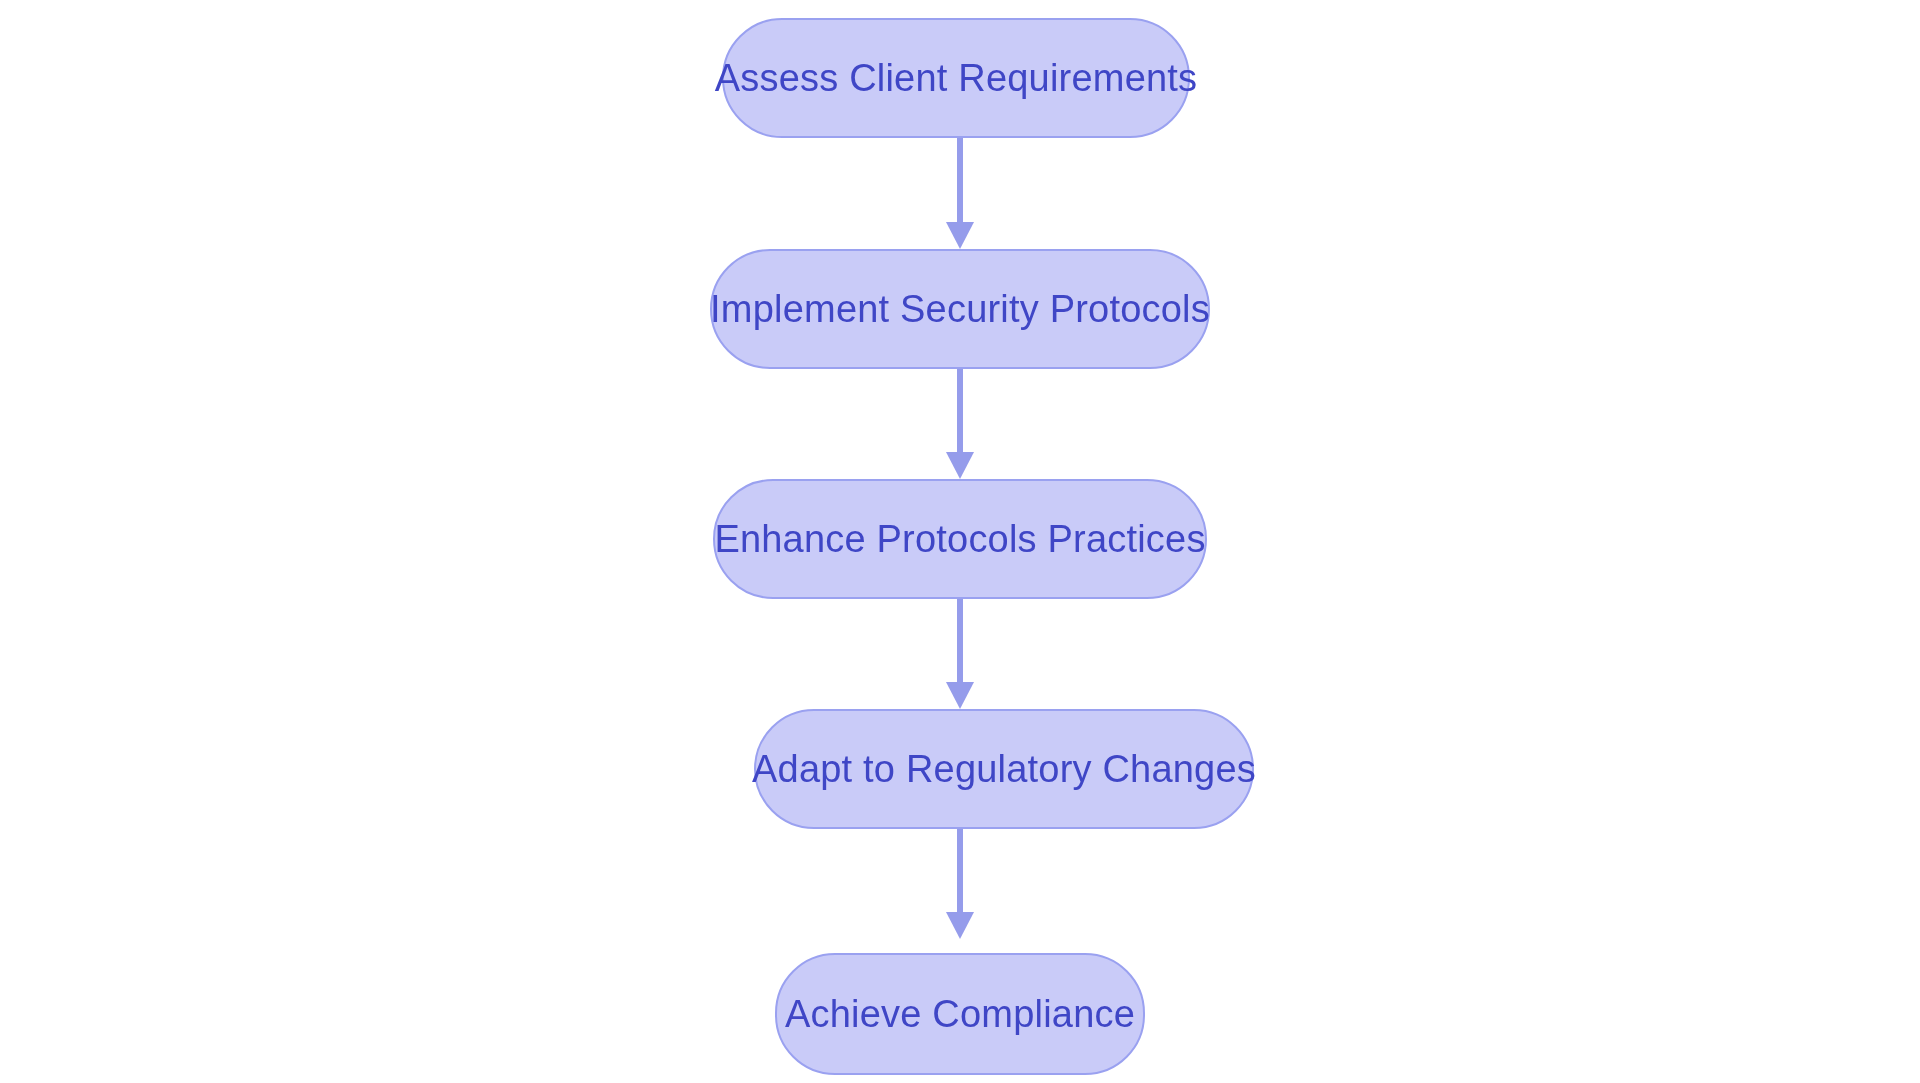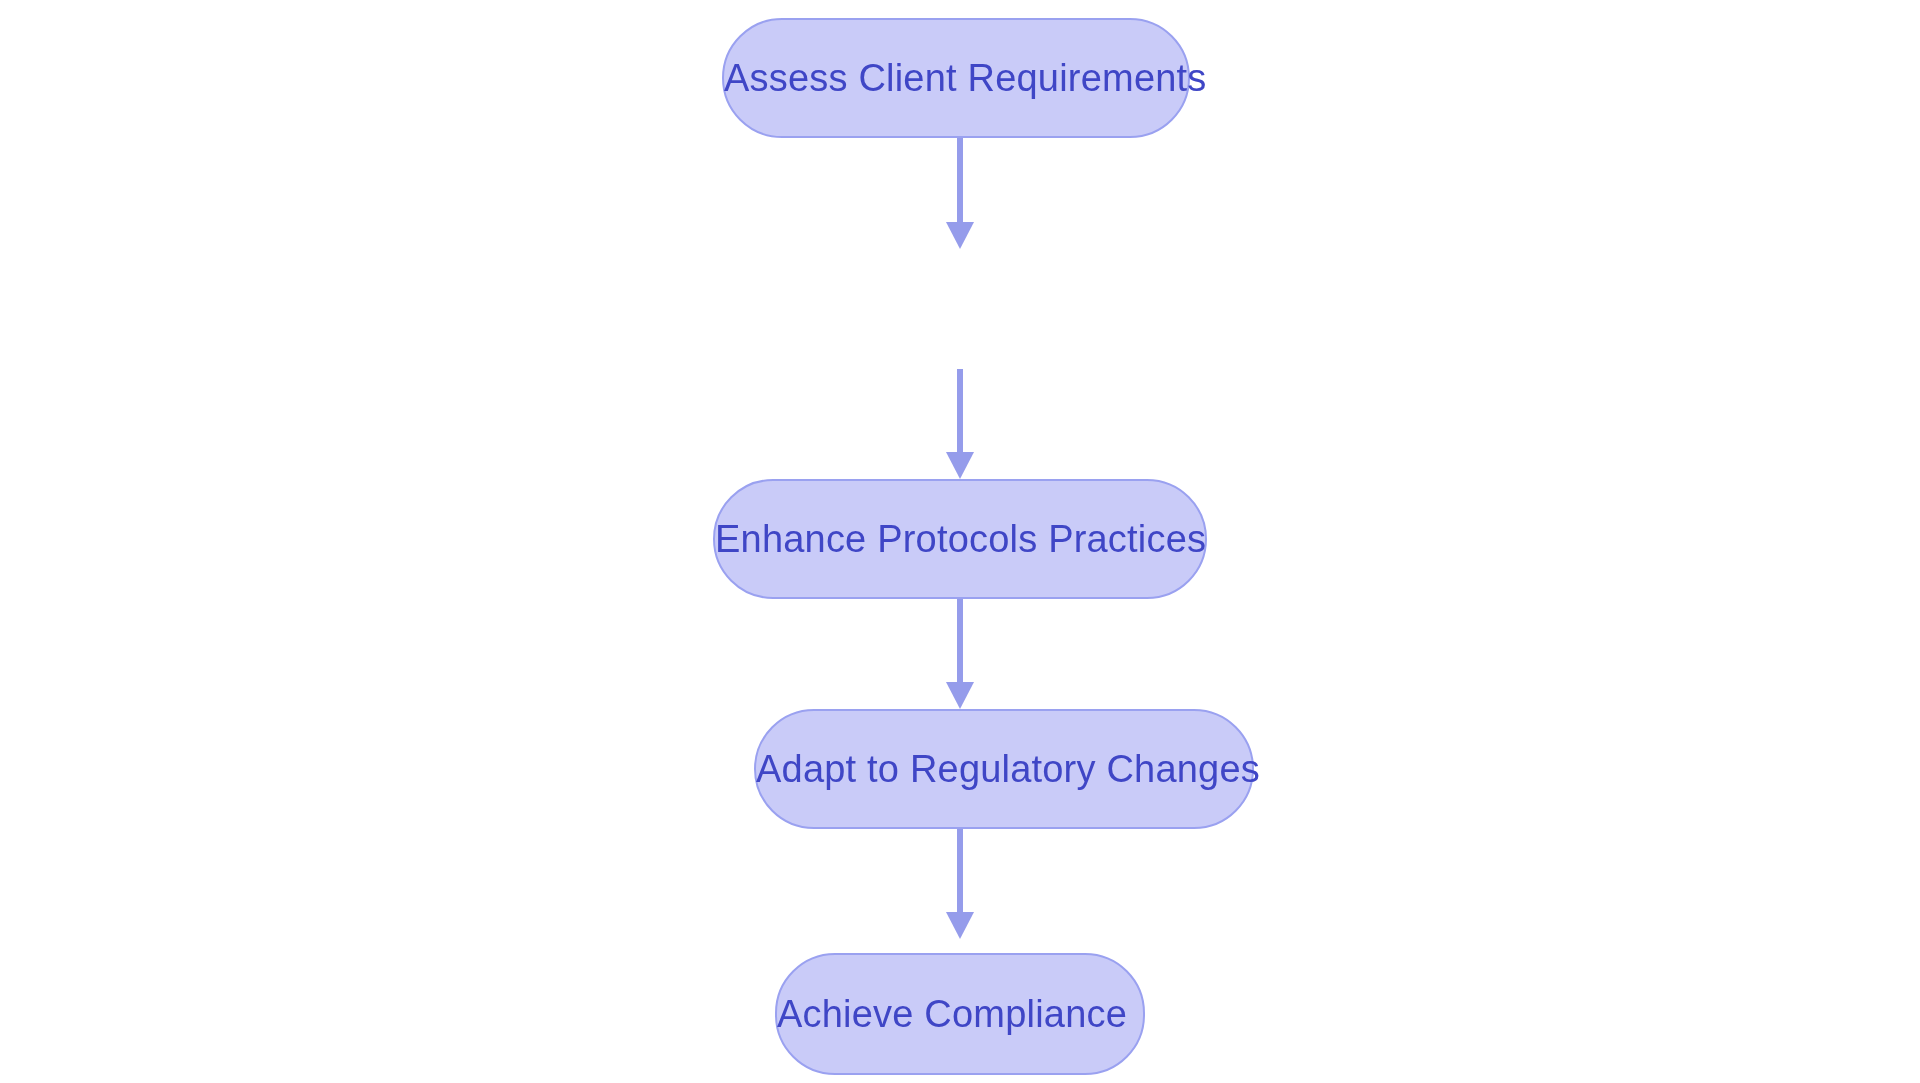--- a/index.html
+++ b/index.html
@@ -13,21 +13,21 @@
     width: 1920px;
     height: 1083px;
     background: var(--background, #ffffff);
     overflow: hidden;
   }
   .node {
     position: absolute;
     box-sizing: border-box;
     display: flex;
     align-items: center;
-    justify-content: flex-start;
+    justify-content: center;
     background: var(--node-fill, #c9cbf8);
     border: 2px solid var(--node-border, #9aa1f0);
     border-radius: 60px;
     color: var(--text-color, #3f46c6);
     font-size: 38px;
     letter-spacing: 0.2px;
     text-align: center;
     white-space: nowrap;
   }
   .node-1 { left: 722px; top: 18px;  width: 468px; height: 120px; }
@@ -68,20 +68,23 @@
 
   <div class="node node-1">
     <span>Assess Client Requirements</span>
   </div>
 
   <div class="arrow arrow-1">
     <div class="line"></div>
     <div class="head"></div>
   </div>
 
+  <div class="node node-2">
+    <span>Implement Security Protocols</span>
+  </div>
 
   <div class="arrow arrow-2">
     <div class="line"></div>
     <div class="head"></div>
   </div>
 
   <div class="node node-3">
     <span>Enhance Protocols Practices</span>
   </div>
 

